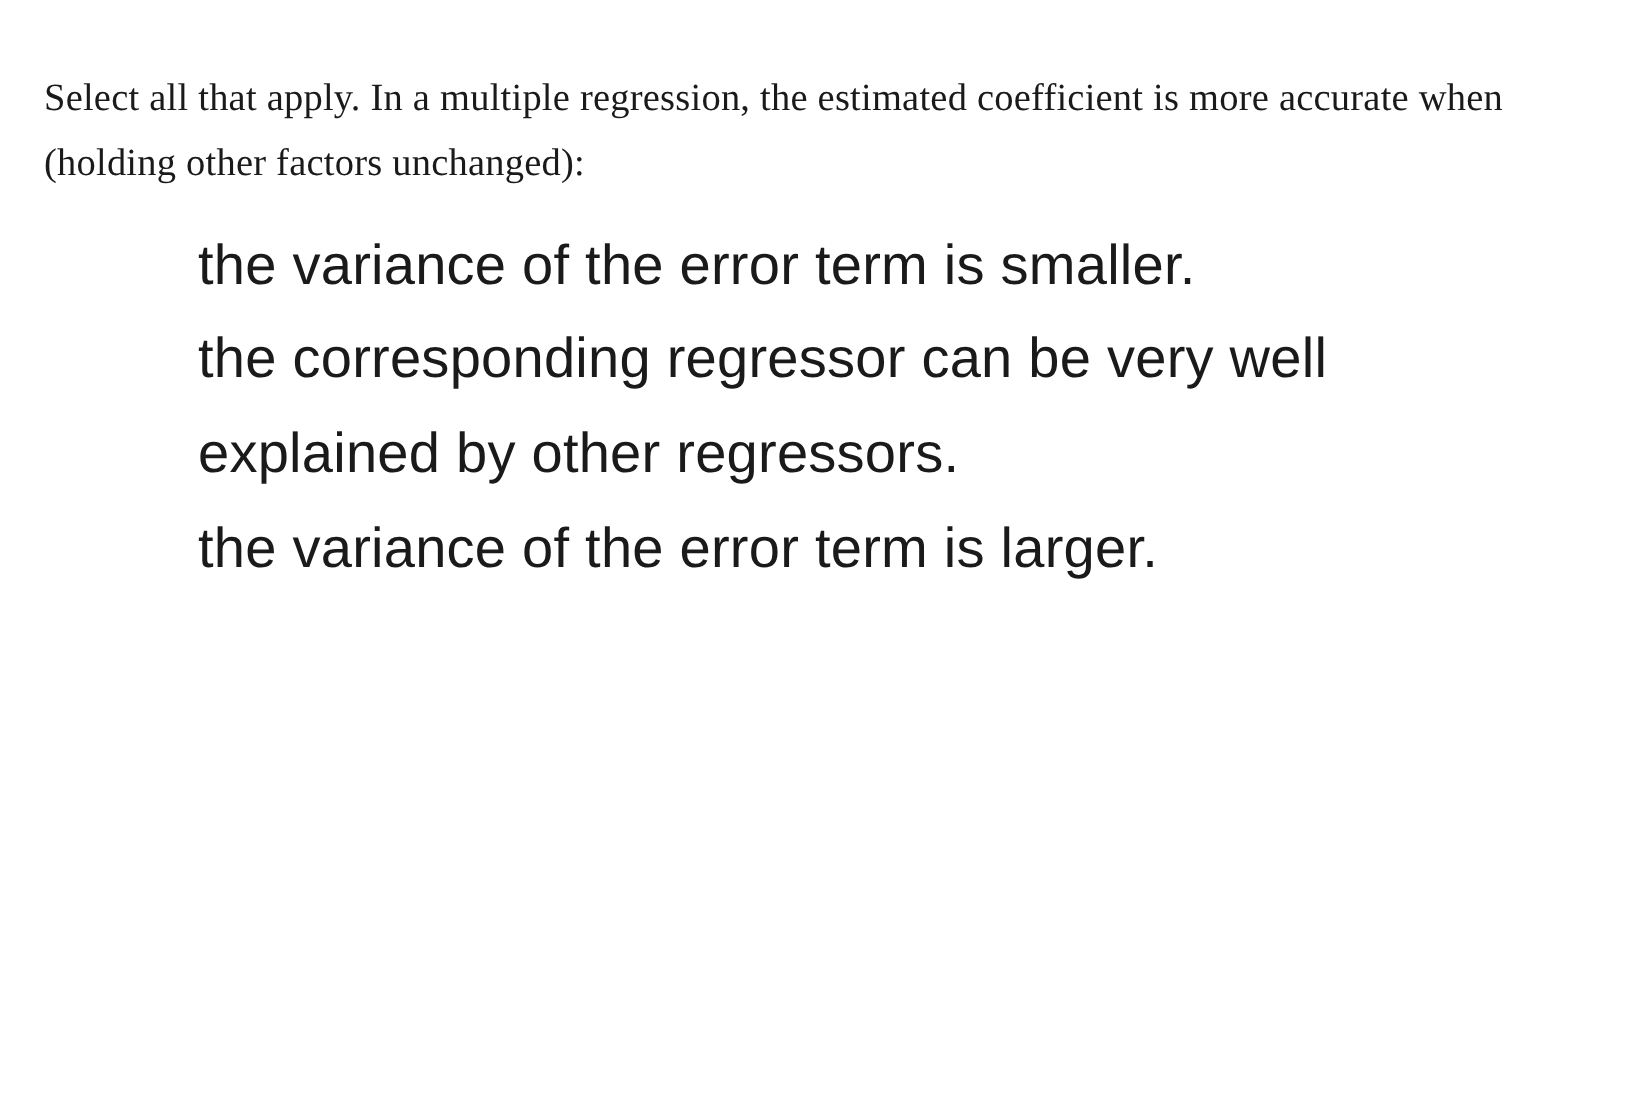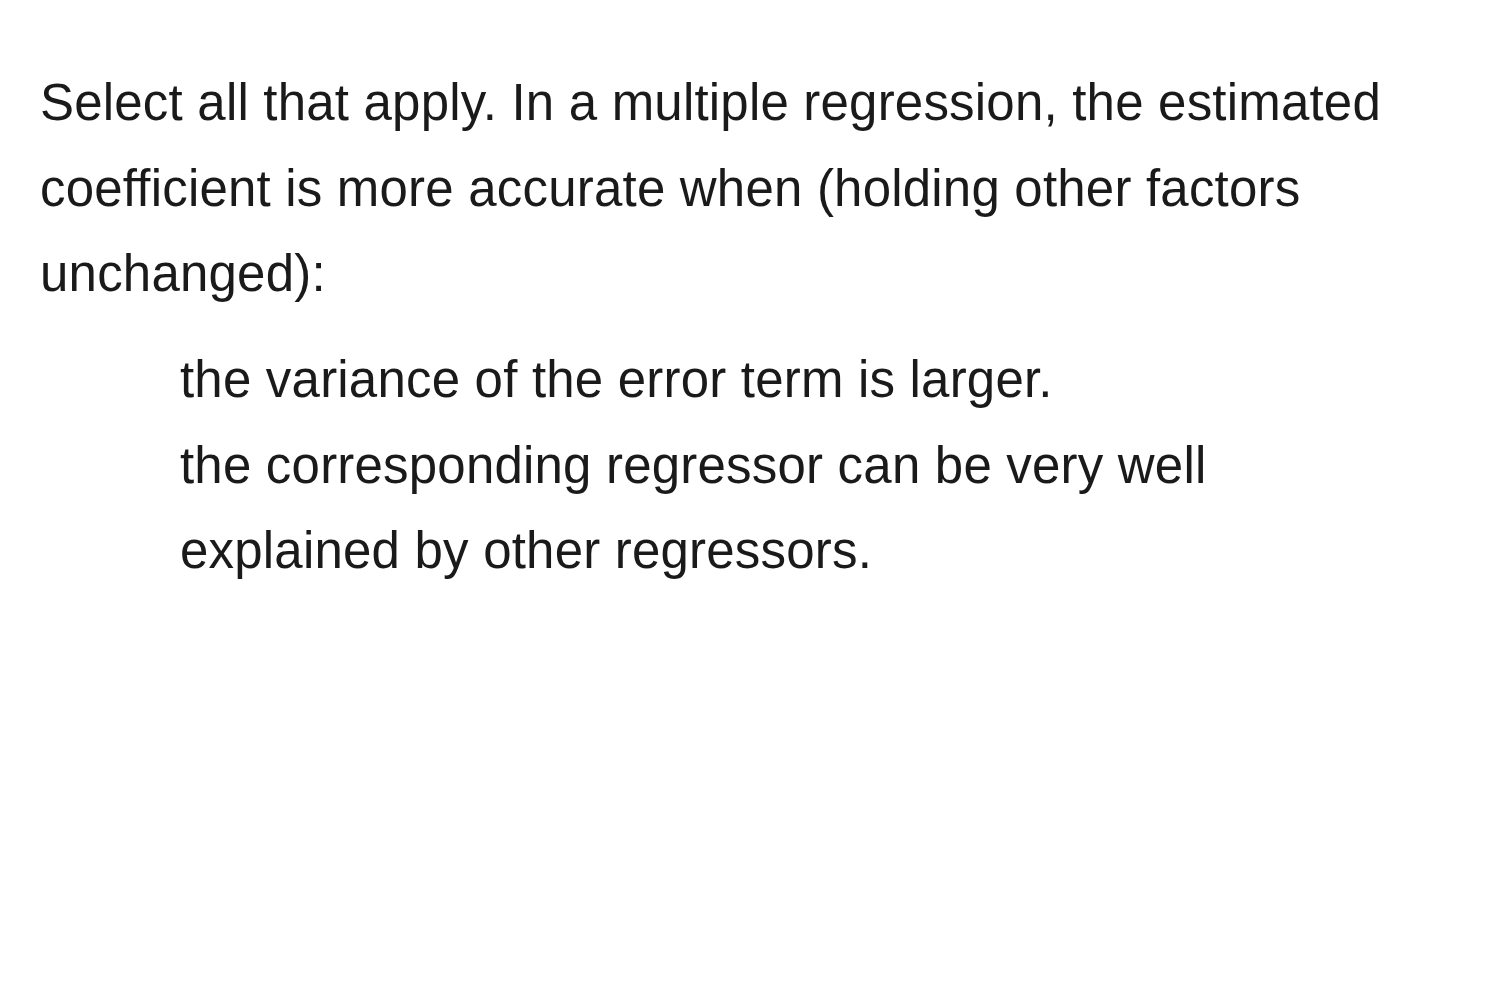--- a/index.html
+++ b/index.html
@@ -9,39 +9,41 @@
     }
     body {
       width: 1500px;
       height: 1008px;
       background: #ffffff;
       font-family: -apple-system, BlinkMacSystemFont, "Segoe UI", "Helvetica Neue", Arial, sans-serif;
       color: #1a1a1a;
       padding: 60px 40px 40px 40px;
     }
     .question-stem {
-      font-size: 51px;
+      font-size: 35px;
       line-height: 1.68;
       letter-spacing: 0.2px;
       margin-bottom: 20px;
       font-weight: 400;
+      font-family: Liberation Serif, serif;
     }
     .options {
       padding-left: 140px;
       padding-right: 20px;
     }
     .option {
       font-size: 51px;
       line-height: 1.68;
       letter-spacing: 0.2px;
       font-weight: 400;
       padding-top: 0;
     }
   </style>
 </head>
 <body>
 
 <div class="question-stem">Select all that apply. In a multiple regression, the estimated coefficient is more accurate when (holding other factors unchanged):</div>
 
 <div class="options">
+  <div class="option">the variance of the error term is smaller.</div>
+  <div class="option">the corresponding regressor can be very well explained by other regressors.</div>
   <div class="option">the variance of the error term is larger.</div>
-  <div class="option">the corresponding regressor can be very well explained by other regressors.</div>
 </div>
 
 </body></html>

